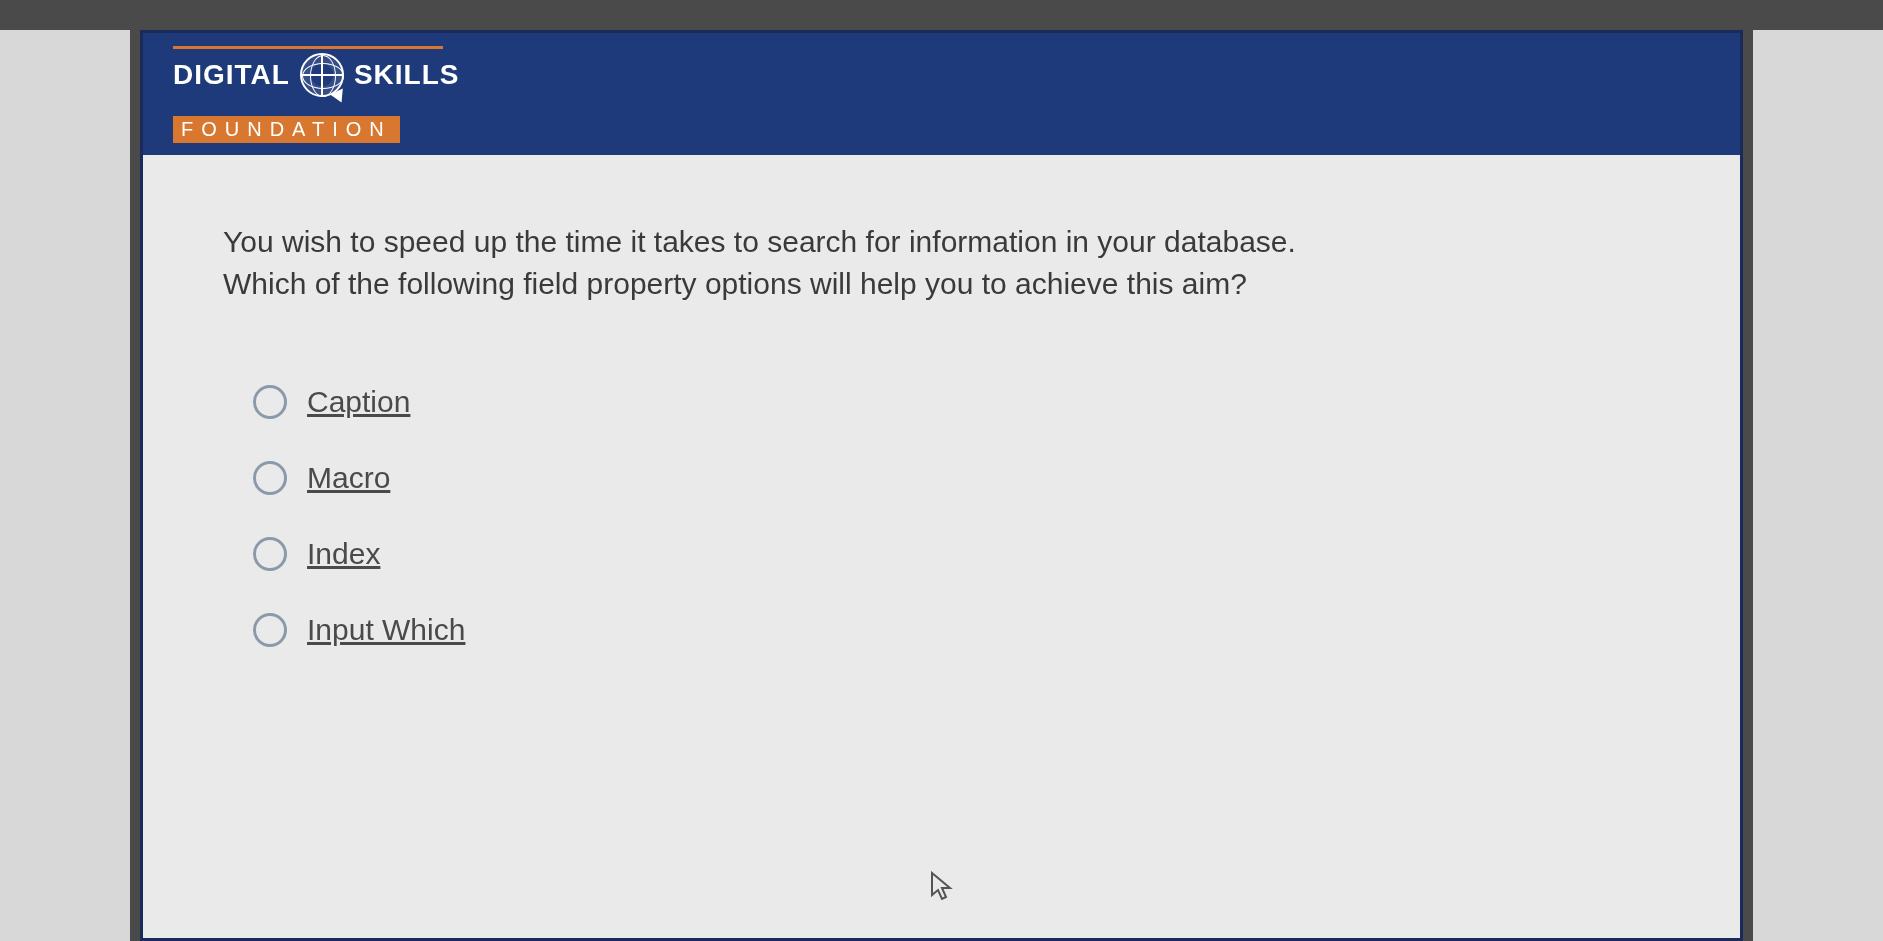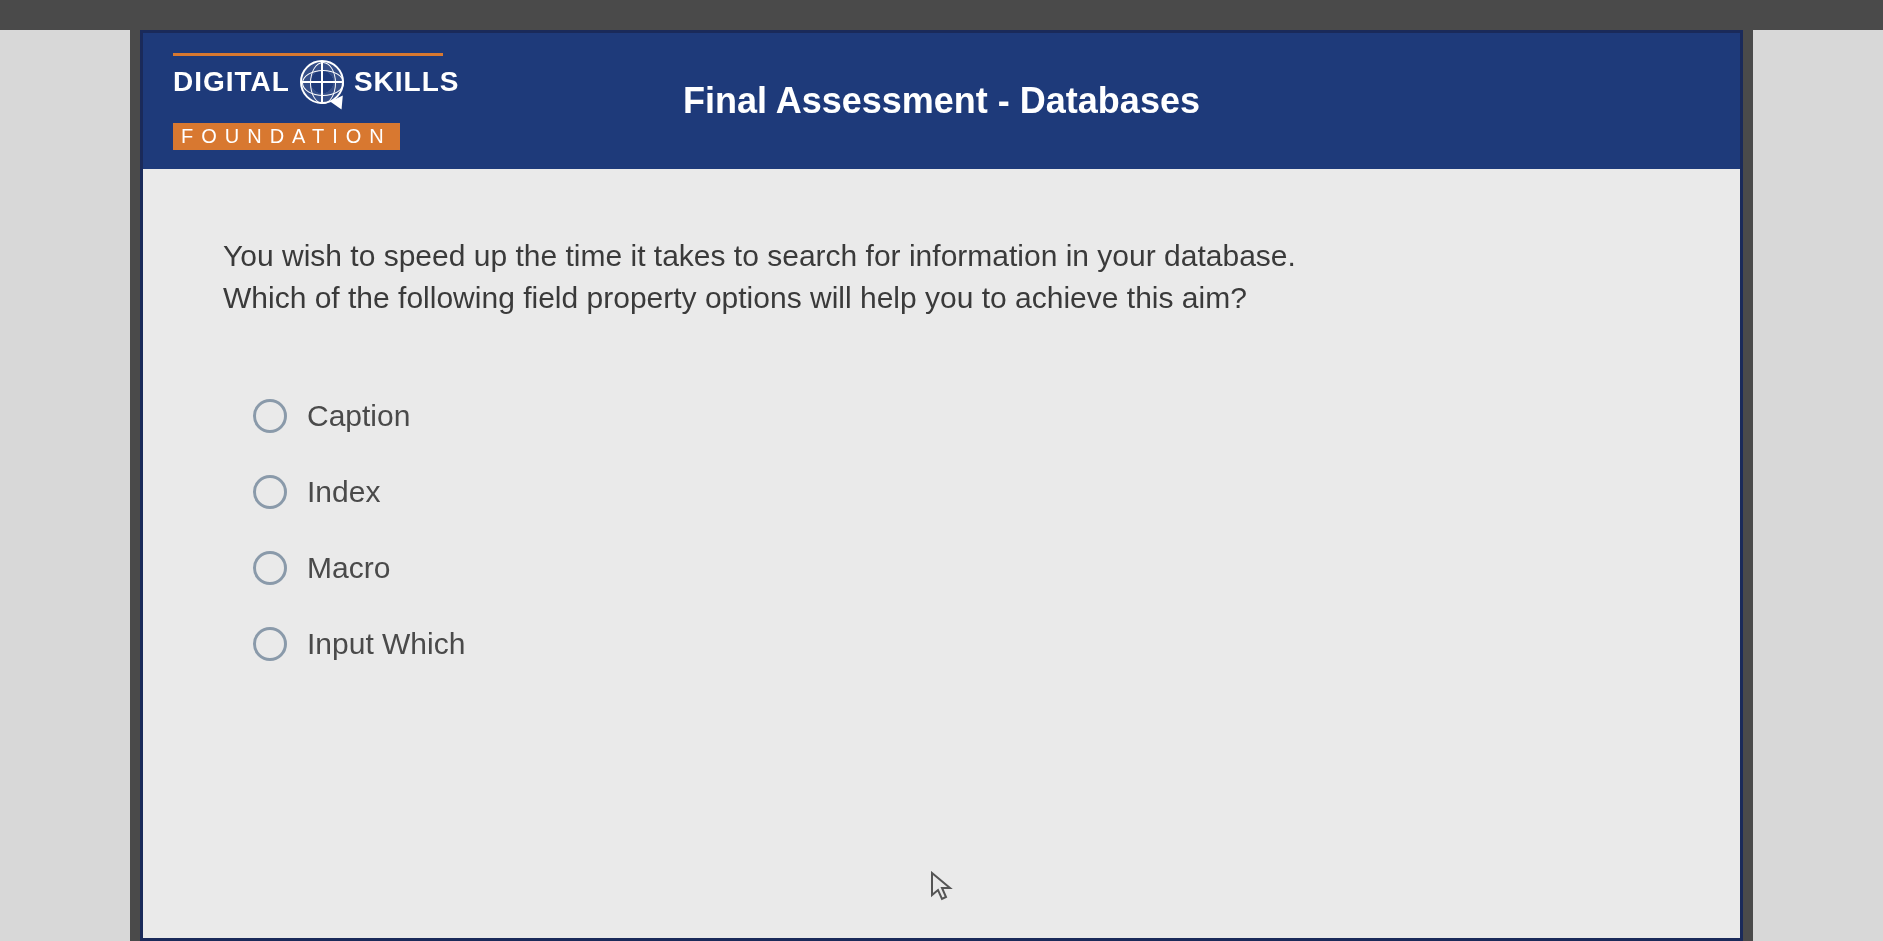--- a/index.html
+++ b/index.html
@@ -56,21 +56,21 @@
     }
     .badge-inner {
       width: 0;
       height: 0;
       border-left: 10px solid transparent;
       border-bottom: 14px solid #f0c040;
       transform: translate(4px, -4px);
     }
     .header {
       background: #1e3a7a;
-      height: 136px;
+      height: 122px;
       display: flex;
       align-items: center;
       padding: 0 30px;
       position: relative;
     }
     .logo-block {
       display: flex;
       flex-direction: column;
       align-items: flex-start;
     }
@@ -196,20 +196,21 @@
     .radio-circle {
       width: 34px;
       height: 34px;
       border: 3px solid #8a9aaa;
       border-radius: 50%;
       flex-shrink: 0;
     }
     .option-label {
       font-size: 30px;
       color: #4a4a4a;
+      text-decoration: underline;
     }
     .mouse-cursor {
       position: absolute;
       bottom: 30px;
       left: 50%;
       transform: translateX(-50%);
       font-size: 28px;
       color: #555;
     }
   </style>
@@ -230,38 +231,37 @@
         <div class="logo-row">
           <span class="logo-text-left">DIGITAL</span>
           <span class="globe-icon">
             <span class="globe-lines"></span>
             <span class="cursor-arrow"></span>
           </span>
           <span class="logo-text-right">SKILLS</span>
         </div>
         <div class="foundation-bar">FOUNDATION</div>
       </div>
-      <div class="header-title">Final Assessment - Databases</div>
     </div>
 
     <div class="content">
       <div class="question-text">You wish to speed up the time it takes to search for information in your database. Which of the following field property options will help you to achieve this aim?</div>
 
       <div class="options">
         <label class="option">
           <span class="radio-circle"></span>
           <span class="option-label">Caption</span>
         </label>
         <label class="option">
           <span class="radio-circle"></span>
+          <span class="option-label">Macro</span>
+        </label>
+        <label class="option">
+          <span class="radio-circle"></span>
           <span class="option-label">Index</span>
-        </label>
-        <label class="option">
-          <span class="radio-circle"></span>
-          <span class="option-label">Macro</span>
         </label>
         <label class="option">
           <span class="radio-circle"></span>
           <span class="option-label">Input Which</span>
         </label>
       </div>
 
       <div class="mouse-cursor">
         <svg width="24" height="30" viewBox="0 0 24 30">
           <path d="M2 2 L2 24 L8 19 L12 28 L16 26 L12 17 L20 17 Z" fill="none" stroke="#555" stroke-width="2"></path>

